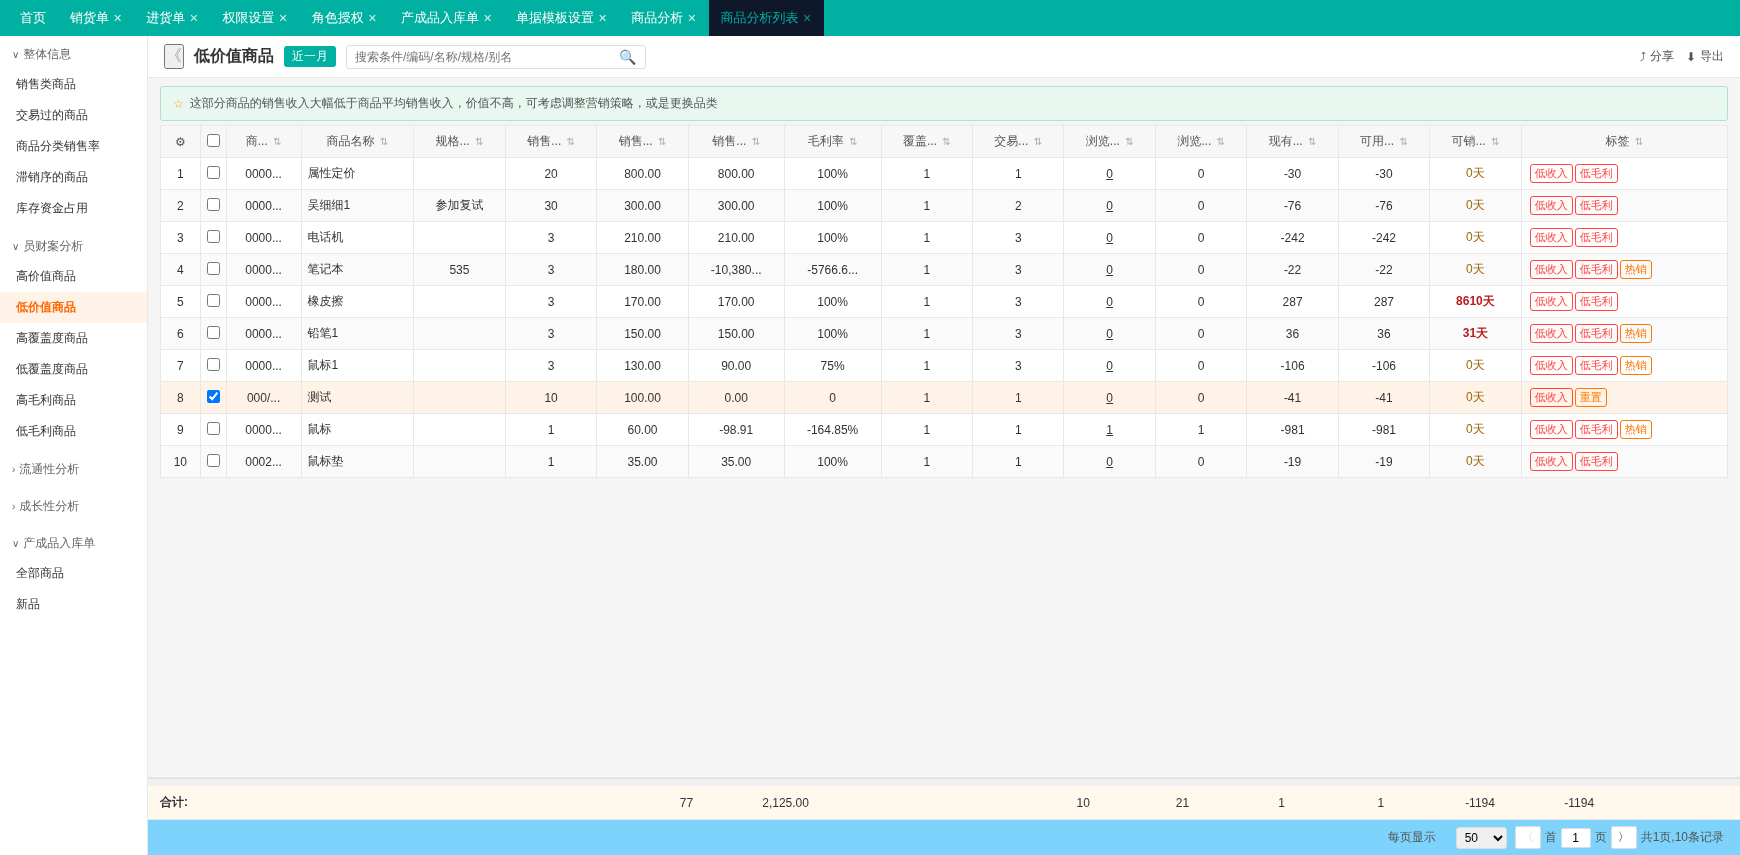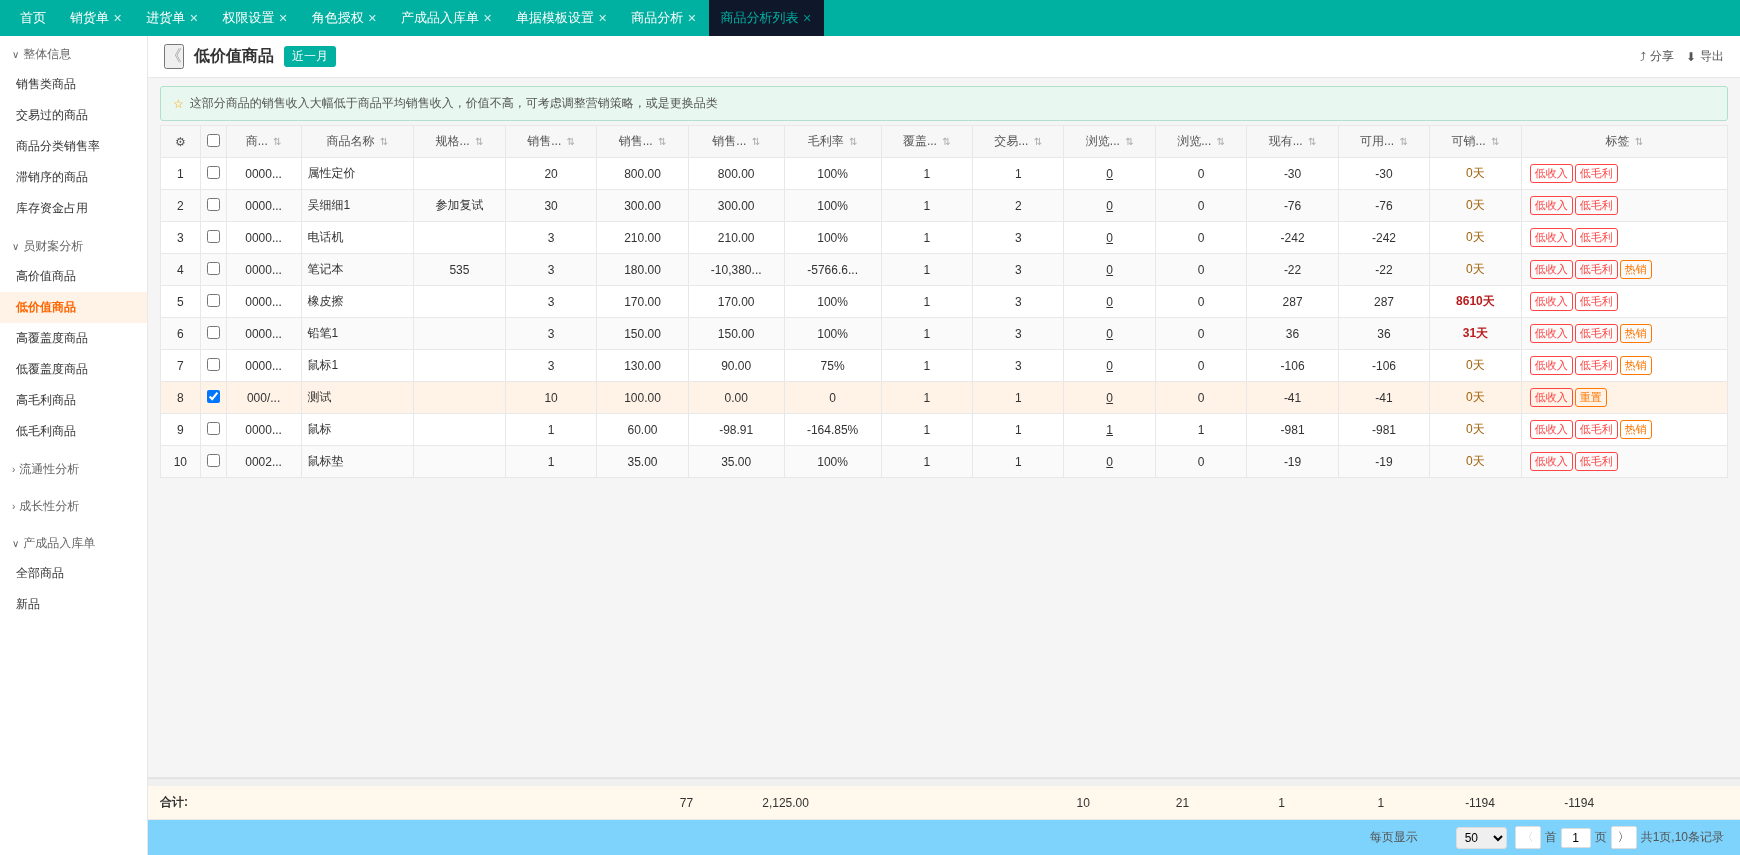--- a/index.html
+++ b/index.html
@@ -58,22 +58,22 @@
     .link-underline { text-decoration: underline; color: #333; cursor: pointer; }
     .checkbox-cell { width: 24px; }
 
     
     .footer { background: #7dd3fc; border-top: 1px solid #e8e8e8; flex-shrink: 0; }
     .total-row { display: flex; align-items: center; padding: 8px 12px; background: #fff8ec; border-bottom: 1px solid #e8e8e8; }
     .total-label { font-weight: bold; min-width: 80px; }
     .total-values { display: flex; gap: 0; flex: 1; }
     .tv { text-align: center; min-width: 80px; flex: 1; }
     .pagination-bar { display: flex; align-items: center; justify-content: flex-end; padding: 6px 16px; gap: 8px; font-size: 12px; color: #555; }
-    .pagination-bar .per-page { display: flex; align-items: center; gap: 0; }
-    .per-page select { border: 1px solid #ddd; border-radius: 3px; padding: 2px 4px; font-size: 12px; margin-left: 38px; }
+    .pagination-bar .per-page { display: flex; align-items: center; gap: 20px; }
+    .per-page select { border: 1px solid #ddd; border-radius: 3px; padding: 2px 4px; font-size: 12px; }
     .page-nav { display: flex; align-items: center; gap: 4px; }
     .page-nav button { border: 1px solid #ddd; background: #fff; padding: 2px 6px; cursor: pointer; border-radius: 2px; font-size: 12px; }
     .page-nav button:disabled { color: #ccc; cursor: default; }
     .page-input { width: 30px; border: 1px solid #ddd; text-align: center; border-radius: 2px; padding: 2px; font-size: 12px; }
     .scrollbar-stub { height: 8px; background: #f0f0f0; border-top: 1px solid #e0e0e0; }
   </style>
 </head>
 <body>
 
 <nav class="top-nav">
@@ -135,20 +135,24 @@
       <div class="sidebar-item">新品</div>
     </div>
   </aside>
 
   <div class="content">
 
     <div class="content-header">
       <button class="collapse-btn">《</button>
       <span class="page-title">低价值商品</span>
       <span class="filter-tag">近一月</span>
+      <div class="search-box">
+        <input type="text" placeholder="搜索条件/编码/名称/规格/别名" style="">
+        <span class="search-icon">🔍</span>
+      </div>
       <div class="header-actions">
         <div class="action-btn">
           <span>⤴</span>
           <span>分享</span>
         </div>
         <div class="action-btn">
           <span>⬇</span>
           <span>导出</span>
         </div>
       </div>

